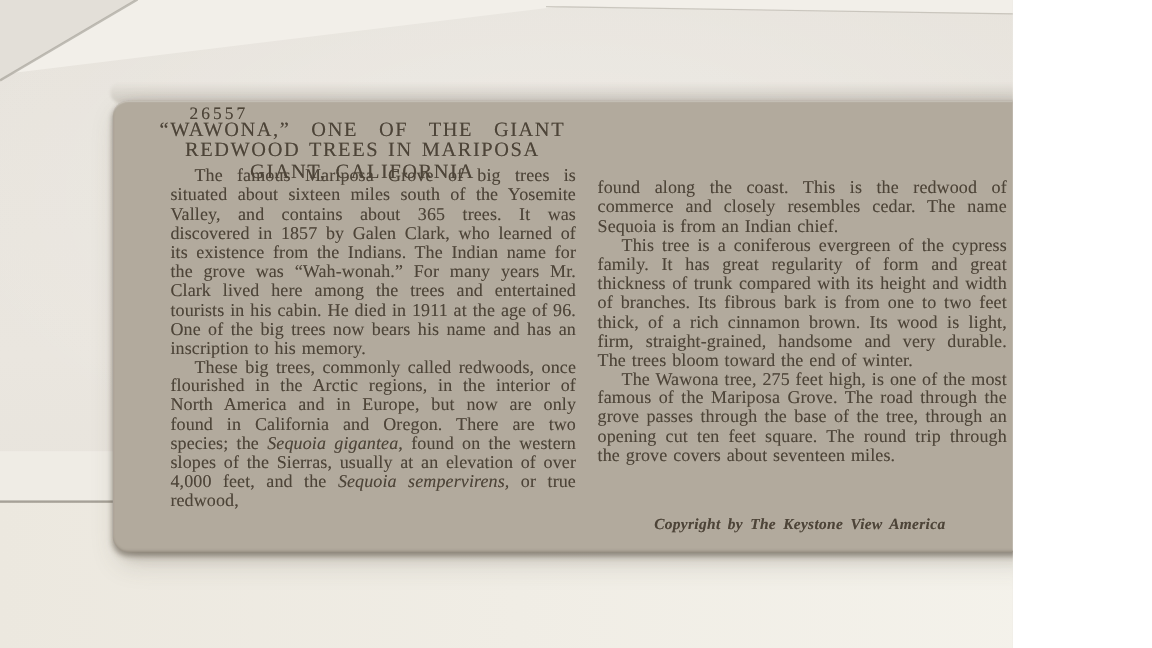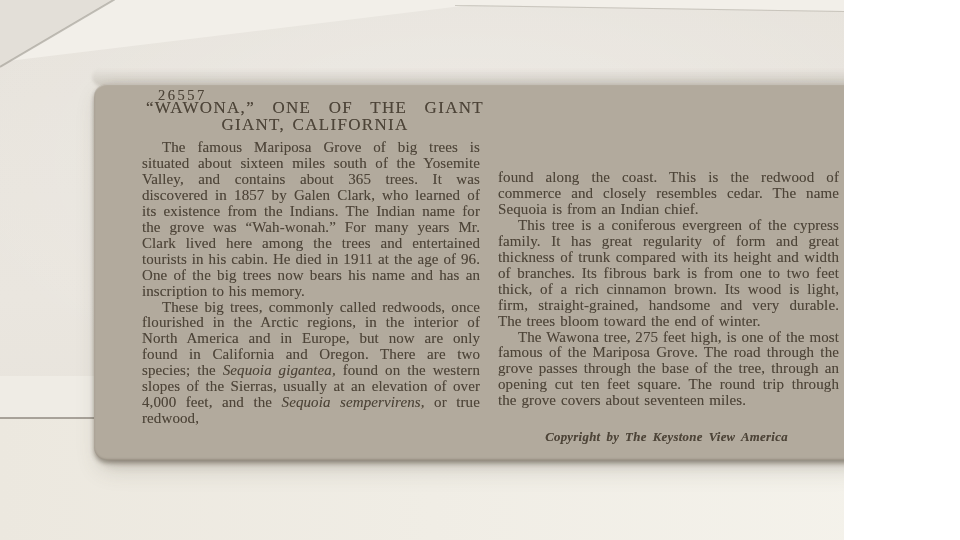--- a/index.html
+++ b/index.html
@@ -85,36 +85,36 @@
       6px 4px 10px rgba(95,85,70,0.25),
       4px 10px 22px rgba(85,75,62,0.18);
     color: var(--ink, #4d4438);
   }
   .serial {
     position: absolute; left: 64px; top: 3px;
     font-size: 14.5px; letter-spacing: 2.5px;
     text-shadow: 0 0 0.5px rgba(77,68,56,0.5);
   }
   .title {
-    position: absolute; left: 52px; top: 15px; width: 338px;
+    position: absolute; left: 39px; top: 15px; width: 338px;
     font-size: 17px; line-height: 17.3px;
     letter-spacing: 1.3px; word-spacing: 2px;
     text-align: center;
     text-shadow: 0 0 0.5px rgba(77,68,56,0.55);
   }
   .title-line.spread { text-align: justify; text-align-last: justify; }
   .col {
     position: absolute; top: 56px; width: 338px;
     font-size: 15px; line-height: 15.95px;
     text-align: justify;
     word-spacing: 1px; letter-spacing: 0.1px;
     text-shadow: 0 0 0.5px rgba(77,68,56,0.40);
   }
   .col-left  { left: 48px; }
-  .col-right { left: 404px; width: 341px; top: 66px; margin-top: 20px; }
+  .col-right { left: 404px; width: 341px; top: 66px; }
   .col p { margin: 0; text-indent: 20px; }
   .col p.noindent { text-indent: 0; }
   .ital { font-style: italic; }
   .copyright {
     position: absolute; left: 400px; top: 346px; width: 345px;
     text-align: center;
     font-size: 12.8px; font-style: italic; font-weight: 700;
     word-spacing: 2.5px; letter-spacing: 0.3px;
     text-shadow: 0 0 0.5px rgba(77,68,56,0.5);
   }
@@ -131,20 +131,21 @@
   <div class="left-band"></div>
   <div class="table"></div>
   <div class="seam-left"></div>
   <div class="seam-right"></div>
   <div class="top-shadow"></div>
 
   <div class="card">
     <div class="serial">26557</div>
     <div class="title">
       <div class="title-line spread">“WAWONA,” ONE OF THE GIANT</div>
+      <div class="title-line">REDWOOD TREES IN MARIPOSA</div>
       <div class="title-line">GIANT, CALIFORNIA</div>
     </div>
     <div class="col col-left">
         <p><span>The famous Mariposa Grove of big trees is situated about sixteen miles south of the Yosemite Valley, and contains about 365 trees. It was discovered in 1857 by Galen Clark, who learned of its existence from the Indians. The Indian name for the grove was “Wah-wonah.” For many years Mr. Clark lived here among the trees and entertained tourists in his cabin. He died in 1911 at the age of 96. One of the big trees now bears his name and has an inscription to his memory.</span></p>
         <p><span>These big trees, commonly called redwoods, once flourished in the Arctic regions, in the interior of North America and in Europe, but now are only found in California and Oregon. There are two species; the </span><span class="ital">Sequoia gigantea,</span><span> found on the western slopes of the Sierras, usually at an elevation of over 4,000 feet, and the </span><span class="ital">Sequoia sempervirens,</span><span> or true redwood,</span></p>
       </div>
     <div class="col col-right">
         <p class="noindent"><span>found along the coast. This is the redwood of commerce and closely resembles cedar. The name Sequoia is from an Indian chief.</span></p>
         <p><span>This tree is a coniferous evergreen of the cypress family. It has great regularity of form and great thickness of trunk compared with its height and width of branches. Its fibrous bark is from one to two feet thick, of a rich cinnamon brown. Its wood is light, firm, straight-grained, handsome and very durable. The trees bloom toward the end of winter.</span></p>
         <p><span>The Wawona tree, 275 feet high, is one of the most famous of the Mariposa Grove. The road through the grove passes through the base of the tree, through an opening cut ten feet square. The round trip through the grove covers about seventeen miles.</span></p>

